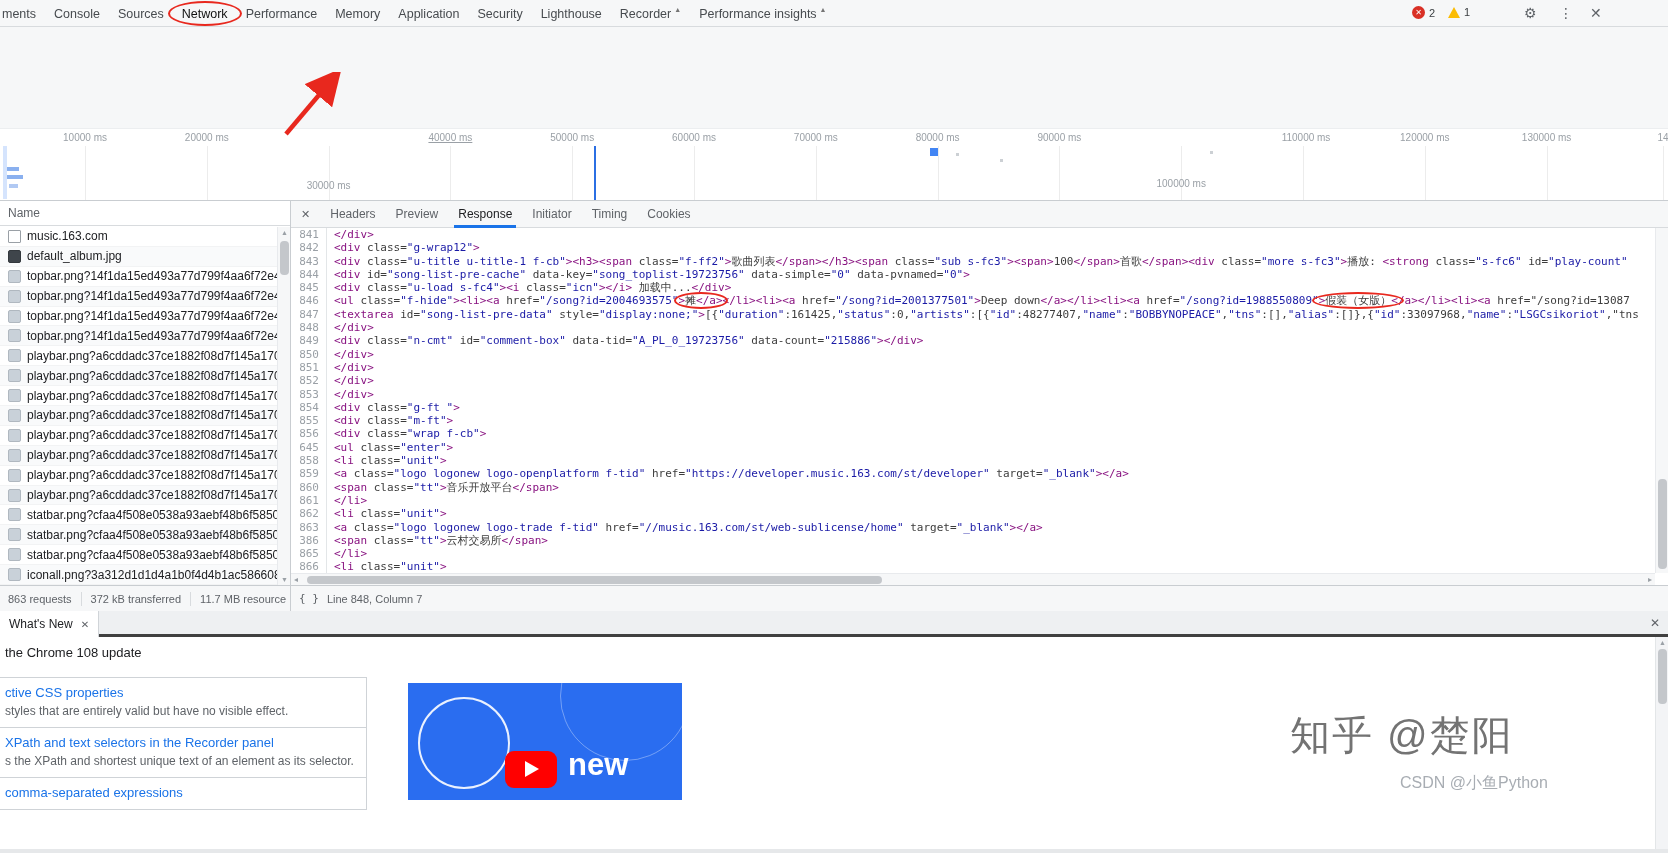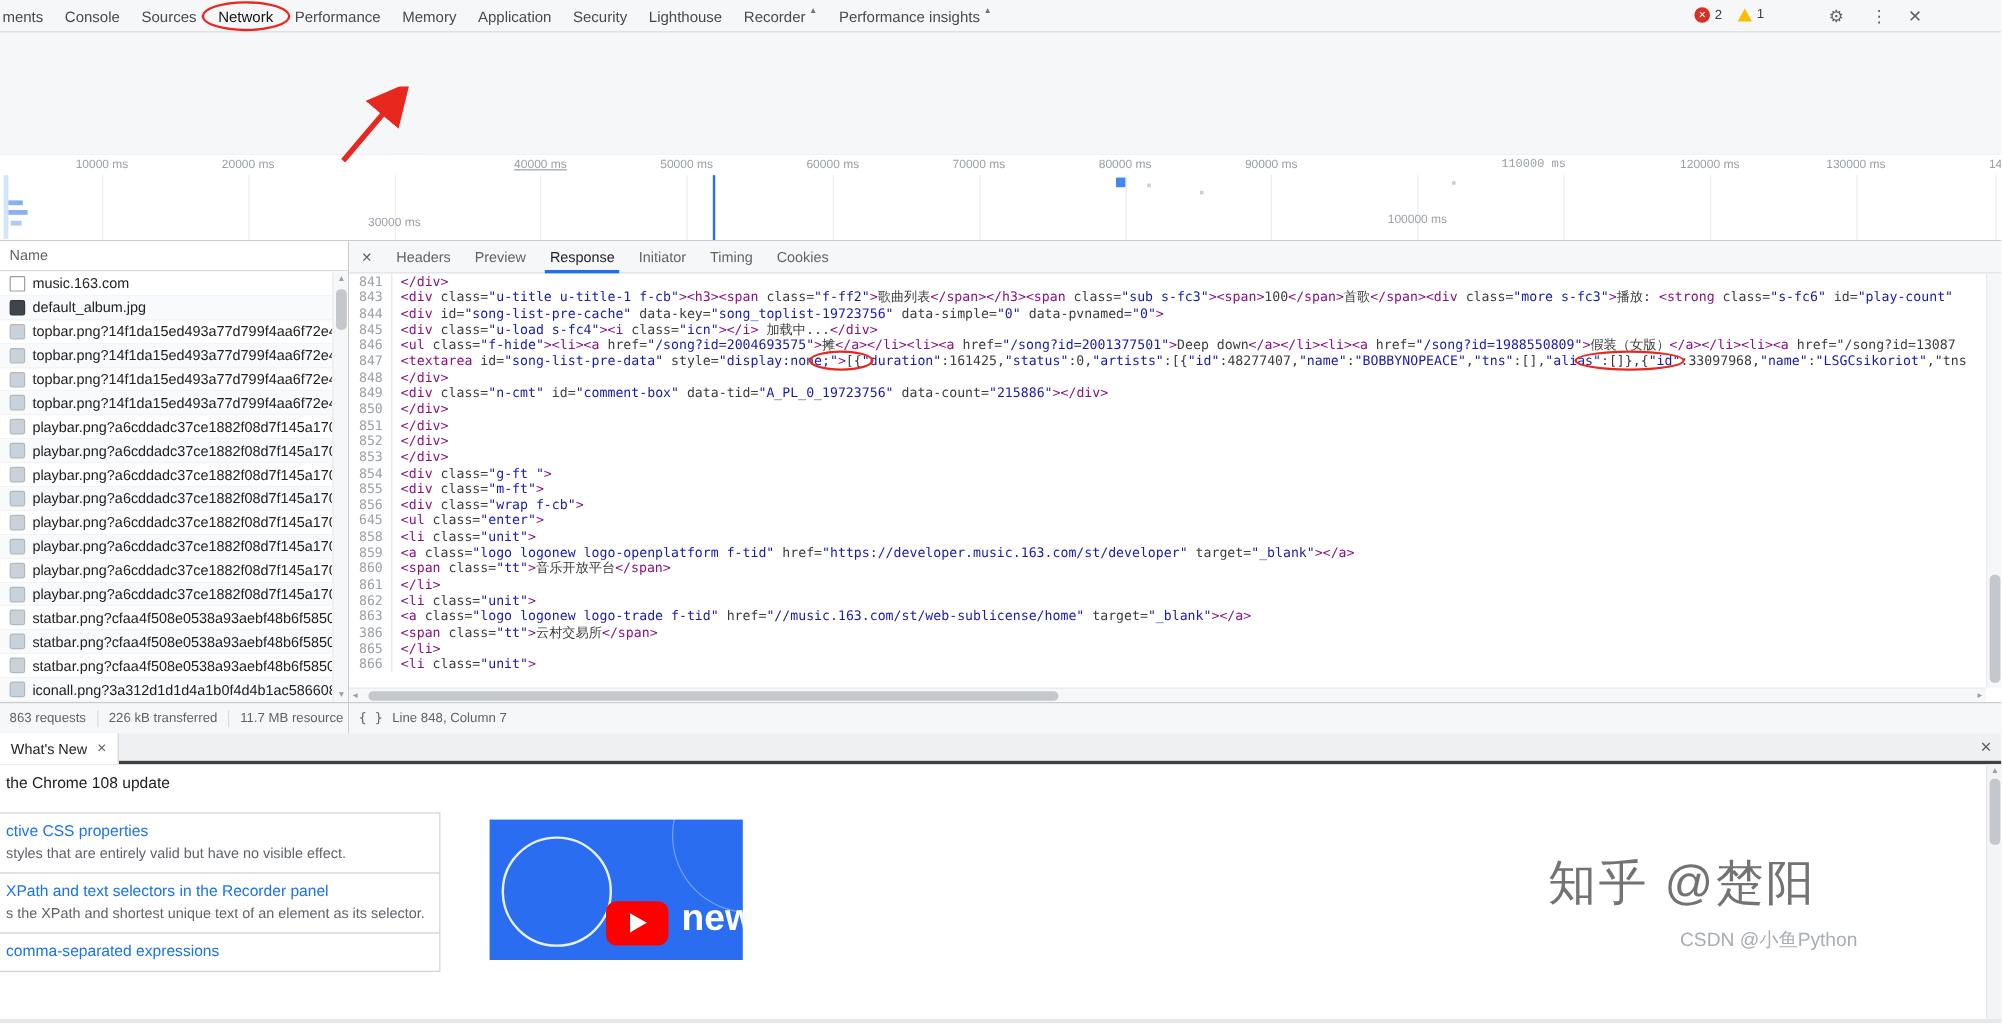--- a/index.html
+++ b/index.html
@@ -98,21 +98,21 @@
   .drawtabs{position:absolute;left:0;right:0;top:611px;height:26px;background:#eef0f2;border-bottom:3px solid #404040}
   .drawtab{position:absolute;left:0;top:0;height:26px;background:#fff;border-right:1px solid #d0d4d8;display:flex;align-items:center;padding:0 9px;font-size:12px;color:#202124;gap:8px}
   .tabx{font-size:10px;color:#5f6368}
   .drawclose{position:absolute;right:8px;top:5px;font-size:12px;color:#5f6368}
   .drawer{position:absolute;left:0;right:0;top:637px;height:216px;background:#fff;overflow:hidden}
   .dtitle{position:absolute;left:5px;top:8px;font-size:13px;color:#202124;white-space:nowrap}
   .cards{position:absolute;left:-6px;top:41px;width:373px}
   .card{border:1px solid #cfd3d7;margin-top:-1px;padding:7px 10px 9px;background:#fff}
   .clink{font-size:13px;color:#1a73e8;white-space:nowrap;overflow:hidden}
   .cdesc{font-size:12px;color:#5f6368;margin-top:4px;white-space:nowrap;overflow:hidden}
-  .video{position:absolute;left:408px;top:46px;width:211px;height:117px;background:#2a6df0;overflow:hidden}
+  .video{position:absolute;left:408px;top:46px;width:274px;height:117px;background:#2a6df0;overflow:hidden}
   .vring{position:absolute;left:10px;top:14px;width:92px;height:92px;border:2px solid rgba(255,255,255,.9);border-radius:50%}
   .vring2{position:absolute;left:152px;top:-52px;width:130px;height:130px;border:1.5px solid rgba(255,255,255,.35);border-radius:50%}
   .vplay{position:absolute;left:97px;top:68px;width:52px;height:37px;background:#ff0000;border-radius:9px}
   .vplay::after{content:"";position:absolute;left:20px;top:10px;width:0;height:0;border-left:14px solid #fff;border-top:8.5px solid transparent;border-bottom:8.5px solid transparent}
   .vnew{position:absolute;left:160px;top:64px;font-size:31px;font-weight:bold;color:#fff}
   .dsb{position:absolute;right:0;top:637px;bottom:0;width:13px;background:#f3f4f6;border-left:1px solid #e3e6e8}
   .wm1{position:absolute;left:1290px;top:708px;font-size:40px;color:#737373;letter-spacing:2px;white-space:nowrap}
   .wm2{position:absolute;left:1400px;top:773px;font-size:16px;color:#a8adb3;white-space:nowrap}
   .bstrip{position:absolute;left:0;right:0;bottom:0;height:4px;background:#e6e8ea}
 
@@ -260,21 +260,21 @@
       <span class="tick-label" style="left: 694px;">60000 ms</span>
       <span class="gridline" style="left: 815.8px;"></span>
       <span class="tick-label" style="left: 815.8px;">70000 ms</span>
       <span class="gridline" style="left: 937.6px;"></span>
       <span class="tick-label" style="left: 937.6px;">80000 ms</span>
       <span class="gridline" style="left: 1059.4px;"></span>
       <span class="tick-label" style="left: 1059.4px;">90000 ms</span>
       <span class="gridline" style="left: 1181.2px;"></span>
       <span class="tick-label" style="left: 1181.2px; margin-top: 46px;">100000 ms</span>
       <span class="gridline" style="left: 1303px;"></span>
-      <span class="tick-label" style="left: 1278px; font-family: Liberation Mono, monospace;">110000 ms</span>
+      <span class="tick-label" style="left: 1306px;">110000 ms</span>
       <span class="gridline" style="left: 1424.8px;"></span>
       <span class="tick-label" style="left: 1424.8px;">120000 ms</span>
       <span class="gridline" style="left: 1546.6px;"></span>
       <span class="tick-label" style="left: 1546.6px;">130000 ms</span>
       <span class="gridline" style="left: 1663px;"></span>
       <span class="tick-label" style="left: 1663px;">14</span>
     </div>
 
   <div class="reqs">
     <div class="reqhead">
@@ -357,39 +357,40 @@
     <div class="lsb">
       <span class="sba" style="top:2px">▲</span>
       <span class="sbthumb" style="top:14px;height:34px"></span>
       <span class="sba" style="bottom:2px">▼</span>
     </div>
   </div>
 
   <div class="sumbar" id="summary-bar">
       <span>863 requests</span>
       <span class="sep"></span>
-      <span>226 kB transferred</span>
+      <span>372 kB transferred</span>
       <span class="sep"></span>
       <span>11.7 MB resource</span>
     </div>
 
   <div class="detail">
     <div class="dtabs">
       <span class="dclose">✕</span>
       <span id="detail-tabs" style="display:flex;height:27px">
           <span class="dtab">Headers</span>
           <span class="dtab">Preview</span>
           <span class="dtab sel">Response</span>
           <span class="dtab">Initiator</span>
           <span class="dtab">Timing</span>
           <span class="dtab">Cookies</span>
         </span>
     </div>
     <div class="codewrap" id="code-lines">
         <div class="cl"><span class="ln">841</span><span class="cc"><i class="tg">&lt;/div</i><i class="tg">&gt;</i></span></div>
+        <div class="cl"><span class="ln">842</span><span class="cc"><i class="tg">&lt;div</i> class=<i class="st">"g-wrap12"</i><i class="tg">&gt;</i></span></div>
         <div class="cl"><span class="ln">843</span><span class="cc"><i class="tg">&lt;div</i> class=<i class="st">"u-title u-title-1 f-cb"</i><i class="tg">&gt;</i><i class="tg">&lt;h3</i><i class="tg">&gt;</i><i class="tg">&lt;span</i> class=<i class="st">"f-ff2"</i><i class="tg">&gt;</i>歌曲列表<i class="tg">&lt;/span</i><i class="tg">&gt;</i><i class="tg">&lt;/h3</i><i class="tg">&gt;</i><i class="tg">&lt;span</i> class=<i class="st">"sub s-fc3"</i><i class="tg">&gt;</i><i class="tg">&lt;span</i><i class="tg">&gt;</i>100<i class="tg">&lt;/span</i><i class="tg">&gt;</i>首歌<i class="tg">&lt;/span</i><i class="tg">&gt;</i><i class="tg">&lt;div</i> class=<i class="st">"more s-fc3"</i><i class="tg">&gt;</i>播放: <i class="tg">&lt;strong</i> class=<i class="st">"s-fc6"</i> id=<i class="st">"play-count"</i></span></div>
         <div class="cl"><span class="ln">844</span><span class="cc"><i class="tg">&lt;div</i> id=<i class="st">"song-list-pre-cache"</i> data-key=<i class="st">"song_toplist-19723756"</i> data-simple=<i class="st">"0"</i> data-pvnamed=<i class="st">"0"</i><i class="tg">&gt;</i></span></div>
         <div class="cl"><span class="ln">845</span><span class="cc"><i class="tg">&lt;div</i> class=<i class="st">"u-load s-fc4"</i><i class="tg">&gt;</i><i class="tg">&lt;i</i> class=<i class="st">"icn"</i><i class="tg">&gt;</i><i class="tg">&lt;/i</i><i class="tg">&gt;</i> 加载中...<i class="tg">&lt;/div</i><i class="tg">&gt;</i></span></div>
         <div class="cl"><span class="ln">846</span><span class="cc"><i class="tg">&lt;ul</i> class=<i class="st">"f-hide"</i><i class="tg">&gt;</i><i class="tg">&lt;li</i><i class="tg">&gt;</i><i class="tg">&lt;a</i> href=<i class="st">"/song?id=2004693575"</i><i class="tg">&gt;</i>摊<i class="tg">&lt;/a</i><i class="tg">&gt;</i><i class="tg">&lt;/li</i><i class="tg">&gt;</i><i class="tg">&lt;li</i><i class="tg">&gt;</i><i class="tg">&lt;a</i> href=<i class="st">"/song?id=2001377501"</i><i class="tg">&gt;</i>Deep down<i class="tg">&lt;/a</i><i class="tg">&gt;</i><i class="tg">&lt;/li</i><i class="tg">&gt;</i><i class="tg">&lt;li</i><i class="tg">&gt;</i><i class="tg">&lt;a</i> href=<i class="st">"/song?id=1988550809"</i><i class="tg">&gt;</i>假装（女版）<i class="tg">&lt;/a</i><i class="tg">&gt;</i><i class="tg">&lt;/li</i><i class="tg">&gt;</i><i class="tg">&lt;li</i><i class="tg">&gt;</i><i class="tg">&lt;a</i> href="/song?id=13087</span></div>
         <div class="cl"><span class="ln">847</span><span class="cc"><i class="tg">&lt;textarea</i> id=<i class="st">"song-list-pre-data"</i> style=<i class="st">"display:none;"</i><i class="tg">&gt;</i>[{<i class="st">"duration"</i>:161425,<i class="st">"status"</i>:0,<i class="st">"artists"</i>:[{<i class="st">"id"</i>:48277407,<i class="st">"name"</i>:<i class="st">"BOBBYNOPEACE"</i>,<i class="st">"tns"</i>:[],<i class="st">"alias"</i>:[]},{<i class="st">"id"</i>:33097968,<i class="st">"name"</i>:<i class="st">"LSGCsikoriot"</i>,"tns</span></div>
         <div class="cl"><span class="ln">848</span><span class="cc"><i class="tg">&lt;/div</i><i class="tg">&gt;</i></span></div>
         <div class="cl"><span class="ln">849</span><span class="cc"><i class="tg">&lt;div</i> class=<i class="st">"n-cmt"</i> id=<i class="st">"comment-box"</i> data-tid=<i class="st">"A_PL_0_19723756"</i> data-count=<i class="st">"215886"</i><i class="tg">&gt;</i><i class="tg">&lt;/div</i><i class="tg">&gt;</i></span></div>
         <div class="cl"><span class="ln">850</span><span class="cc"><i class="tg">&lt;/div</i><i class="tg">&gt;</i></span></div>
         <div class="cl"><span class="ln">851</span><span class="cc"><i class="tg">&lt;/div</i><i class="tg">&gt;</i></span></div>
         <div class="cl"><span class="ln">852</span><span class="cc"><i class="tg">&lt;/div</i><i class="tg">&gt;</i></span></div>

